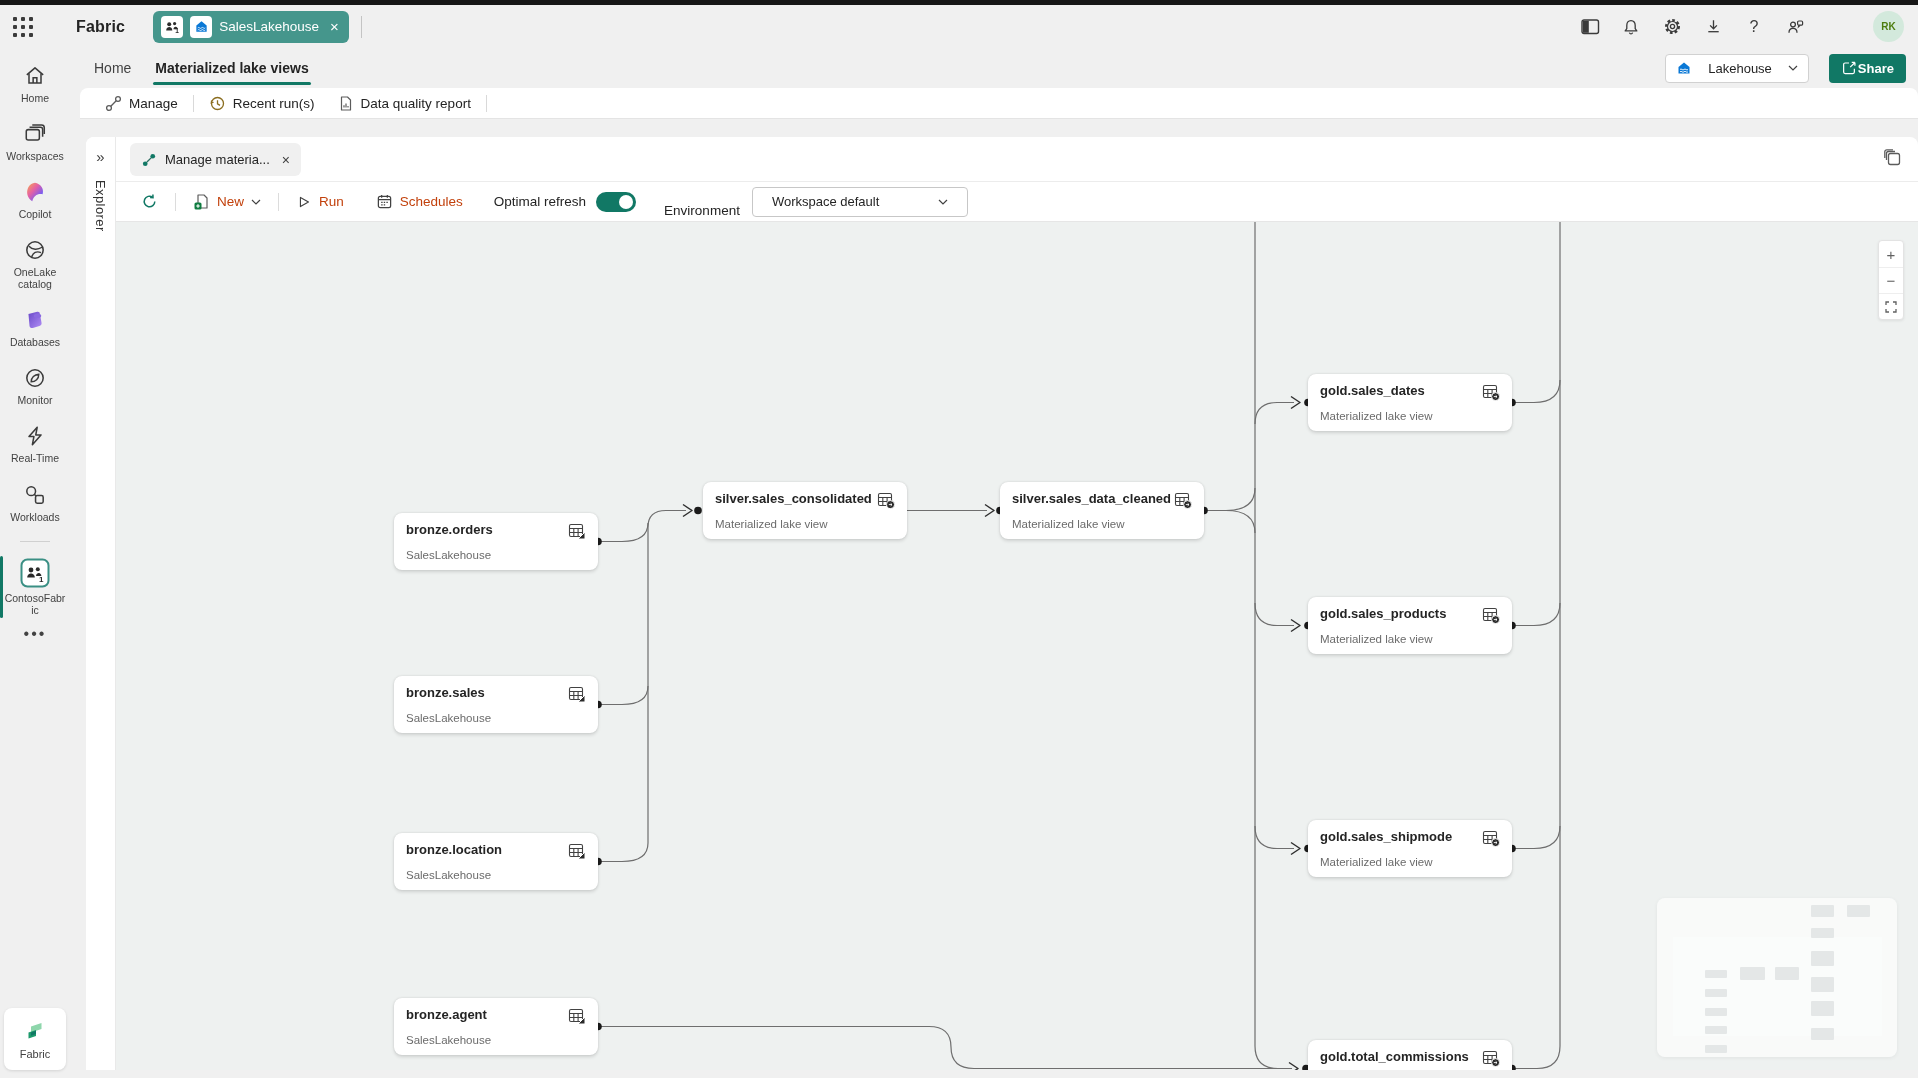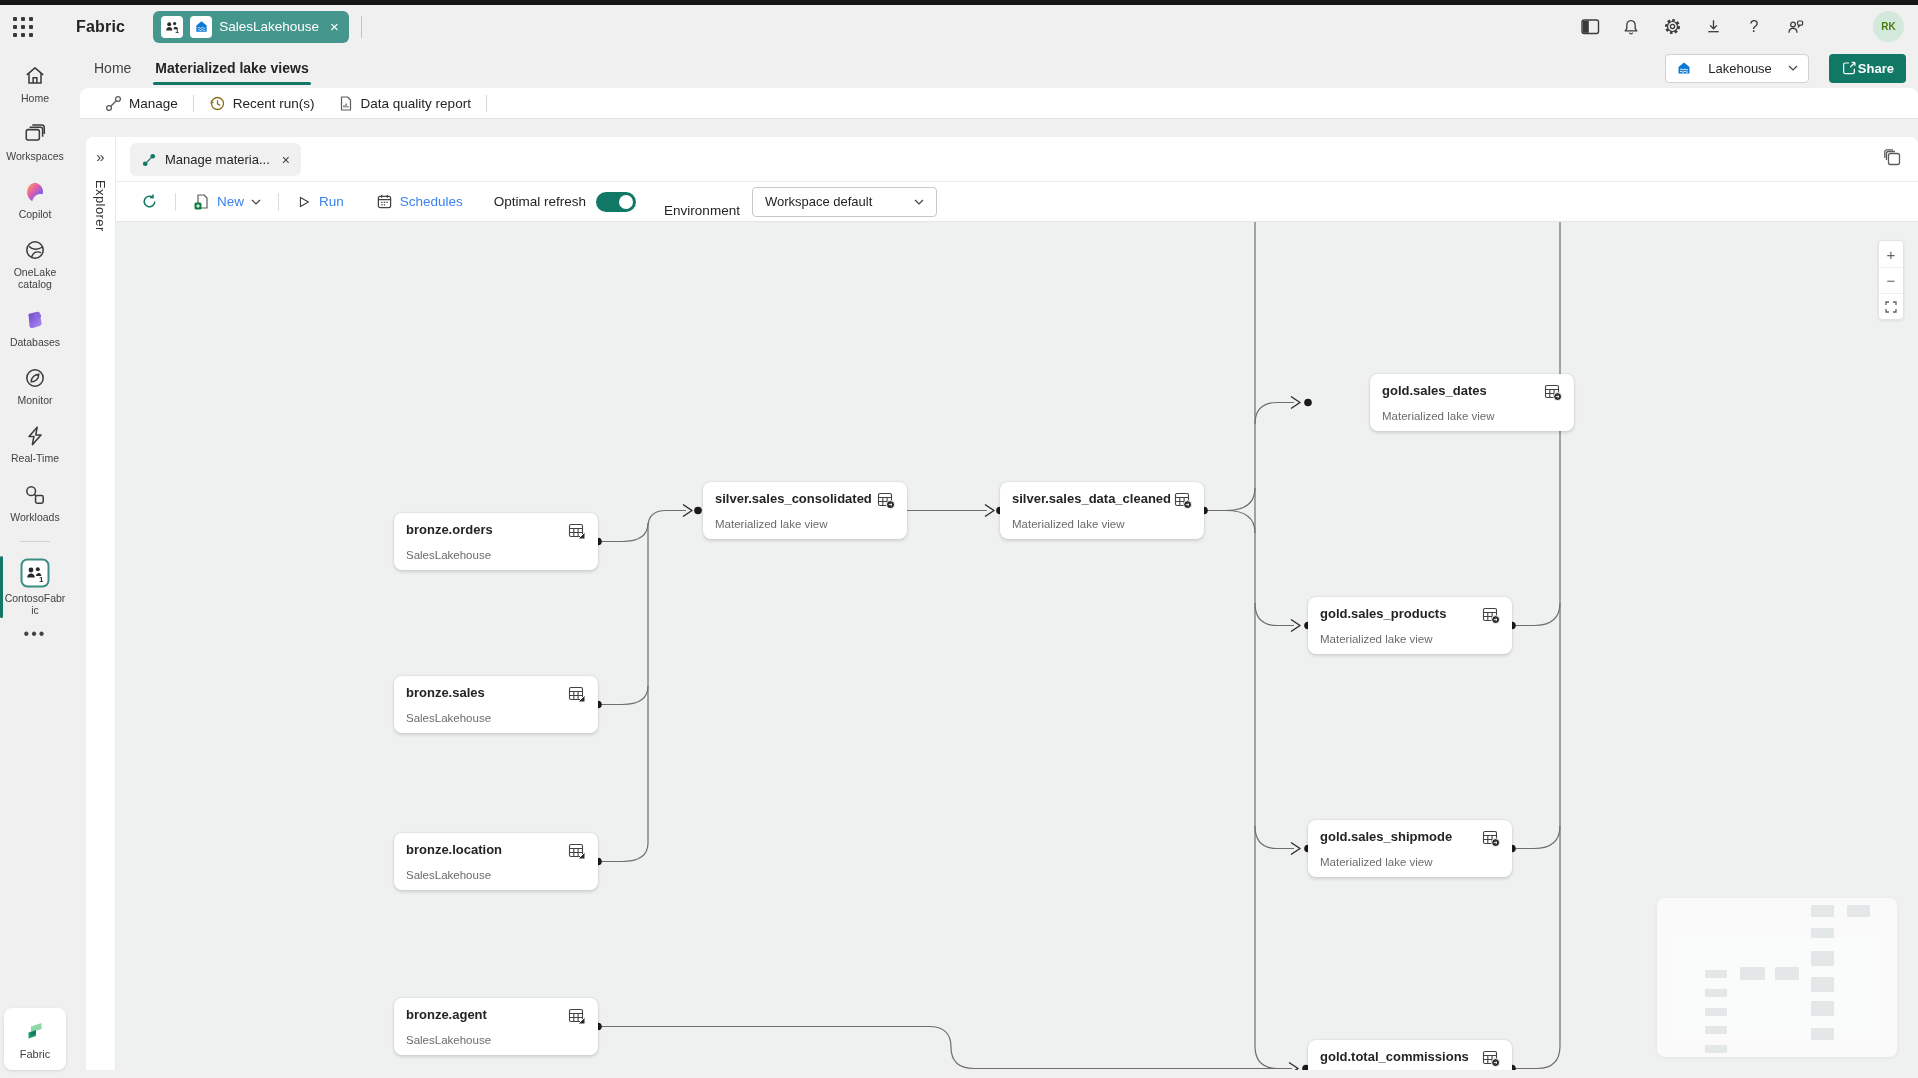--- a/index.html
+++ b/index.html
@@ -76,28 +76,28 @@
   .explorer-label { margin-top:16px; font-size:13px; color:#333; writing-mode:vertical-rl; letter-spacing:.4px; }
   .work-area { flex:1; display:flex; flex-direction:column; min-width:0; }
 
   .tabstrip { height:45px; display:flex; align-items:flex-end; border-bottom:1px solid #ececec; position:relative; }
   .doc-tab { display:flex; align-items:center; gap:8px; background:#f0f0f0; border-radius:6px;
     height:33px; padding:0 11px; margin:0 0 5px 14px; font-size:13px; cursor:pointer; }
   .doc-tab .x { color:#424242; font-size:14px; margin-left:4px; }
   .tabstack { position:absolute; right:16px; top:11px; cursor:pointer; }
 
   .canvas-toolbar { height:40px; display:flex; align-items:center; padding-left:16px; border-bottom:1px solid #e6e6e6; }
-  .tb-btn { display:flex; align-items:center; gap:7px; font-size:13.5px; color:#3b82f6; padding:0 9px; height:30px; cursor:pointer; }
+  .tb-btn { display:flex; align-items:center; gap:7px; font-size:13.5px; color:#c2410c; padding:0 9px; height:30px; cursor:pointer; }
   .tb-sep { width:1px; height:18px; background:#dcdcdc; margin:0 8px; }
   .tb-label { font-size:13.5px; color:#242424; }
   .toggle { width:40px; height:20px; border-radius:10px; background:#117865; margin-left:10px; position:relative; cursor:pointer; }
   .toggle .knob { position:absolute; right:3px; top:3px; width:14px; height:14px; background:#fff; border-radius:50%; }
   .env-label { margin-left:28px;margin-top:18px; }
-  .dropdown { display:flex; align-items:center; justify-content:space-between; width:185px; height:30px;
-    border:1px solid #c7c7c7; border-radius:4px; background:#fff; padding:0 12px; margin-left:12px;
+  .dropdown { display:flex; align-items:center; justify-content:space-between; width:216px; height:30px;
+    border:1px solid #c7c7c7; border-radius:4px; background:#fff; padding:0 19px; margin-left:12px;
     font-size:13px; cursor:pointer; }
 
   
   .canvas { position:relative; flex:1; background:#eef1f0; overflow:hidden; }
   .edges { position:absolute; left:0; top:0; }
   .node { position:absolute; width:204px; height:57px; background:#fff; border-radius:8px;
     box-shadow:0 1.6px 3.6px rgba(0,0,0,.13), 0 0 2px rgba(0,0,0,.09); padding:9px 12px; cursor:pointer; }
   .node-head { display:flex; align-items:flex-start; justify-content:space-between; }
   .node-title { font-size:13px; font-weight:700; color:#242424; white-space:nowrap; }
   .node-sub { font-size:11.5px; color:#6b6b6b; margin-top:5px; }
@@ -527,21 +527,21 @@
             <span><svg width="18" height="18" viewBox="0 0 18 18">
                   <rect x="1.5" y="2.5" width="13" height="12" rx="1.5" stroke="#424242" stroke-width="1.1" fill="none"></rect>
                   <path d="M1.5 6.5 H14.5 M5.8 6.5 V14.5 M10.1 6.5 V14.5 M1.5 10.5 H14.5" stroke="#424242" stroke-width="1.1" fill="none"></path>
                   <circle cx="13.6" cy="13.6" r="4" fill="#2b2b2b" stroke="#fff" stroke-width="1"></circle>
                   <path d="M11.8 13.6 H15 M15 13.6 L13.7 12.3 M15 13.6 L13.7 14.9" stroke="#fff" stroke-width="0.9" fill="none"></path>
                 </svg></span>
             </div>
           <div class="node-sub">Materialized lake view</div>
         </div>
 
-        <div class="node" style="left:1254px;top:152px">
+        <div class="node" style="left:1192px;top:152px">
           <div class="node-head">
               <span class="node-title">gold.sales_dates</span>
             <span><svg width="18" height="18" viewBox="0 0 18 18">
                   <rect x="1.5" y="2.5" width="13" height="12" rx="1.5" stroke="#424242" stroke-width="1.1" fill="none"></rect>
                   <path d="M1.5 6.5 H14.5 M5.8 6.5 V14.5 M10.1 6.5 V14.5 M1.5 10.5 H14.5" stroke="#424242" stroke-width="1.1" fill="none"></path>
                   <circle cx="13.6" cy="13.6" r="4" fill="#2b2b2b" stroke="#fff" stroke-width="1"></circle>
                   <path d="M11.8 13.6 H15 M15 13.6 L13.7 12.3 M15 13.6 L13.7 14.9" stroke="#fff" stroke-width="0.9" fill="none"></path>
                 </svg></span>
             </div>
           <div class="node-sub">Materialized lake view</div>

